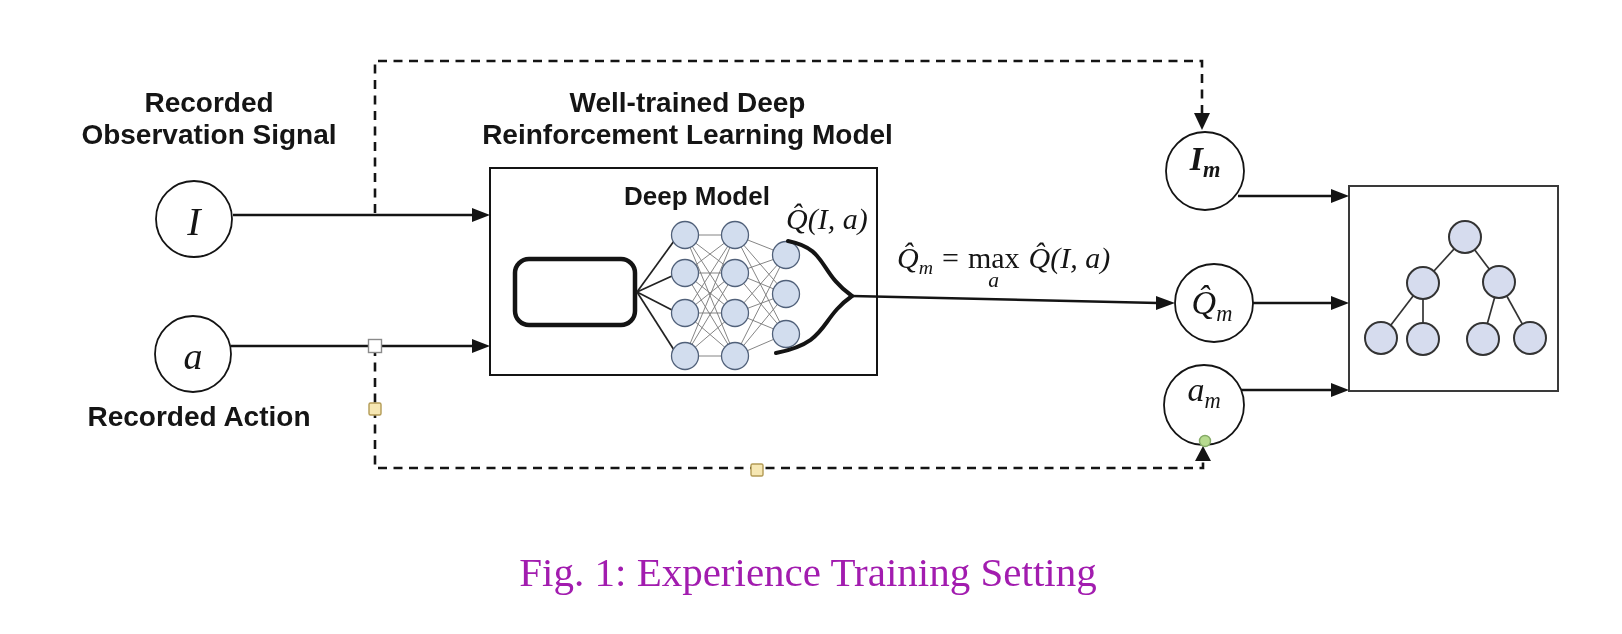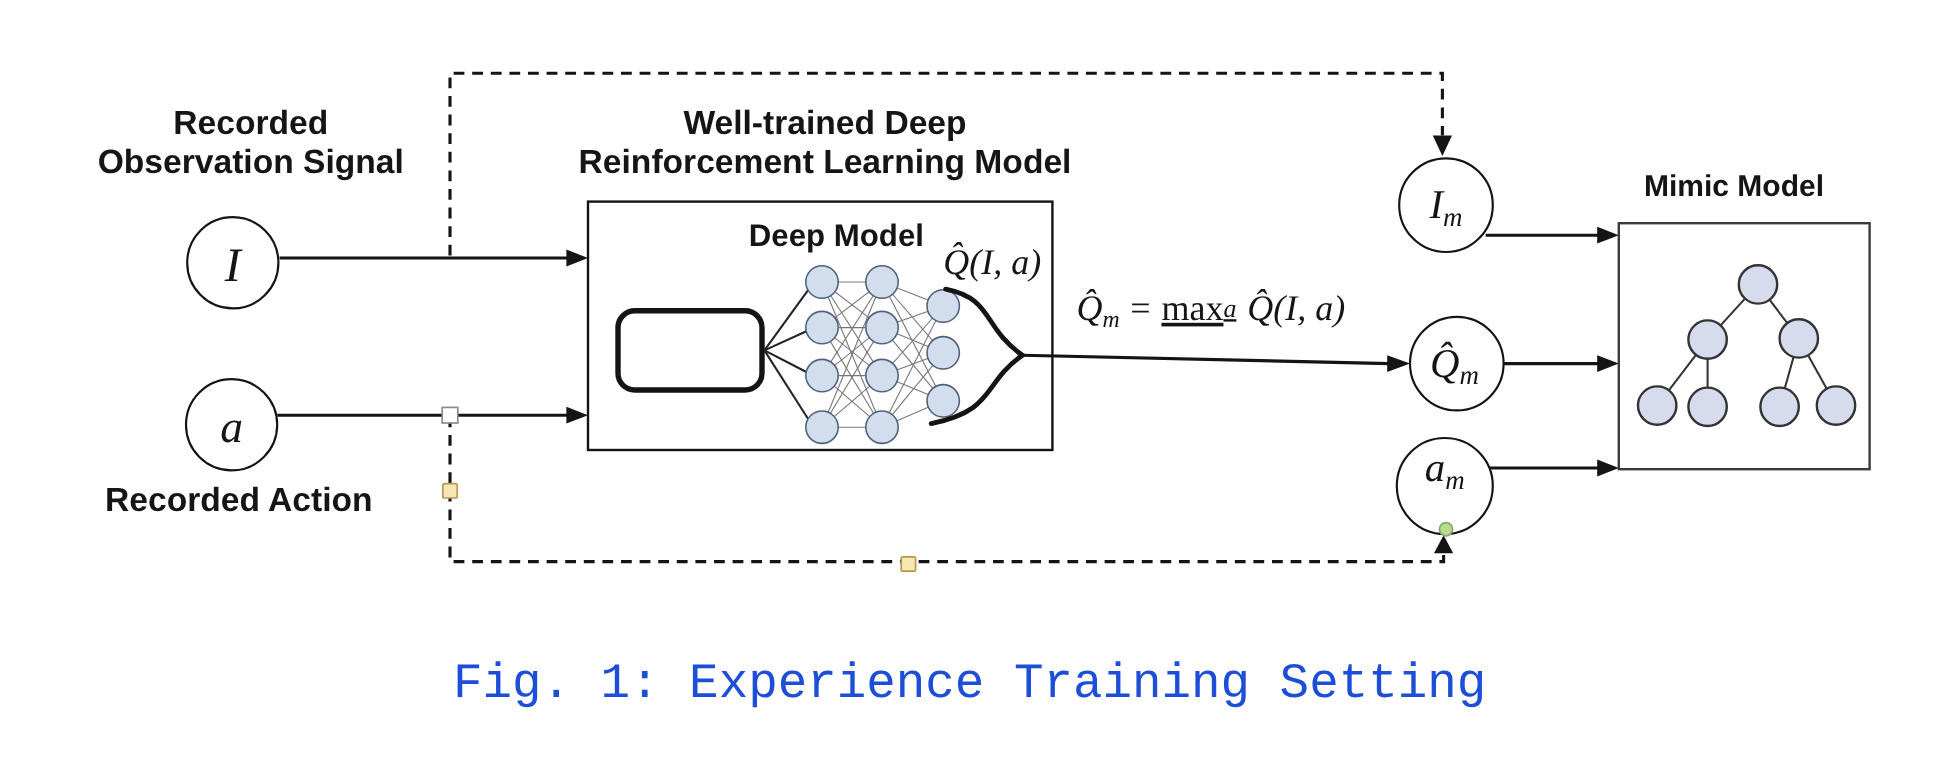--- a/index.html
+++ b/index.html
@@ -8,25 +8,25 @@
     font-family:"Liberation Sans","DejaVu Sans",sans-serif;color:#151515;
   }
   .layer{position:absolute;left:0;top:0;}
   .lbl{position:absolute;font-weight:700;text-align:center;line-height:1.16;color:#151515;}
   .math{font-family:"Liberation Serif","DejaVu Serif",serif;font-style:italic;color:#151515;}
   .circle-label{position:absolute;transform:translate(-50%,-50%);white-space:nowrap;text-align:center;}
   .msub{font-size:0.66em;vertical-align:-0.28em;}
   .formula{position:absolute;display:flex;align-items:baseline;gap:9px;font-size:30px;white-space:nowrap;}
   .fgroup{display:inline-block;}
   .feq{font-family:"Liberation Serif","DejaVu Serif",serif;font-style:normal;}
-  .maxstack{display:inline-flex;flex-direction:row;align-items:center;line-height:0.9;text-decoration:underline;}
+  .maxstack{display:inline-flex;flex-direction:column;align-items:center;line-height:0.9;}
   .fmax{font-family:"Liberation Serif","DejaVu Serif",serif;font-style:normal;}
   .fmaxsub{font-size:0.72em;line-height:0.9;}
-  .caption{position:absolute;font-family:Liberation Mono, monospace;font-weight:400;
-    font-style:normal;text-align:center;color:#1d4ed8;}
+  .caption{position:absolute;font-family:Liberation Serif, serif;font-weight:400;
+    font-style:normal;text-align:center;color:#a21caf;}
 </style>
 </head>
 <body>
 
 <div class="canvas">
 
   <svg class="layer" width="1622" height="634" viewBox="0 0 1622 634">
 
     <rect x="490" y="168" width="387" height="207" fill="#ffffff" stroke="#141414" stroke-width="2"></rect>
     <rect x="1349" y="186" width="209" height="205" fill="#ffffff" stroke="#3a3a3a" stroke-width="2"></rect>
@@ -164,26 +164,25 @@
   <div class="formula" style="left:897px;top:241px;">
     <span class="fgroup"><span class="math">Q̂</span><span class="math msub">m</span></span>
     <span class="feq">=</span>
     <span class="maxstack">
         <span class="fmax">max</span>
         <span class="math fmaxsub">a</span>
       </span>
     <span class="math">Q̂(I, a)</span>
   </div>
 
-  <div class="lbl" style="left:1340px;top:141px;width:210px;font-size:25px;">Mimic Model</div>
 
   <div class="circle-label math" style="left:194px;top:221px;font-size:40px;">I</div>
   <div class="circle-label math" style="left:193px;top:356px;font-size:38px;">a</div>
 
-  <div class="circle-label" style="left:1205px;top:173px;font-size:34px;"><span class="math">I</span><span class="math msub">m</span></div>
+  <div class="circle-label" style="left:1205px;top:161px;font-size:34px;font-weight:bold;"><span class="math">I</span><span class="math msub">m</span></div>
 
   <div class="circle-label" style="left:1212px;top:305px;font-size:34px;"><span class="math">Q̂</span><span class="math msub">m</span></div>
 
   <div class="circle-label" style="left:1204px;top:392px;font-size:34px;"><span class="math">a</span><span class="math msub">m</span></div>
 
   <div class="caption" style="left:358px;top:548px;width:900px;font-size:41px;">Fig. 1: Experience Training Setting</div>
 
 </div>
 
 </body></html>

